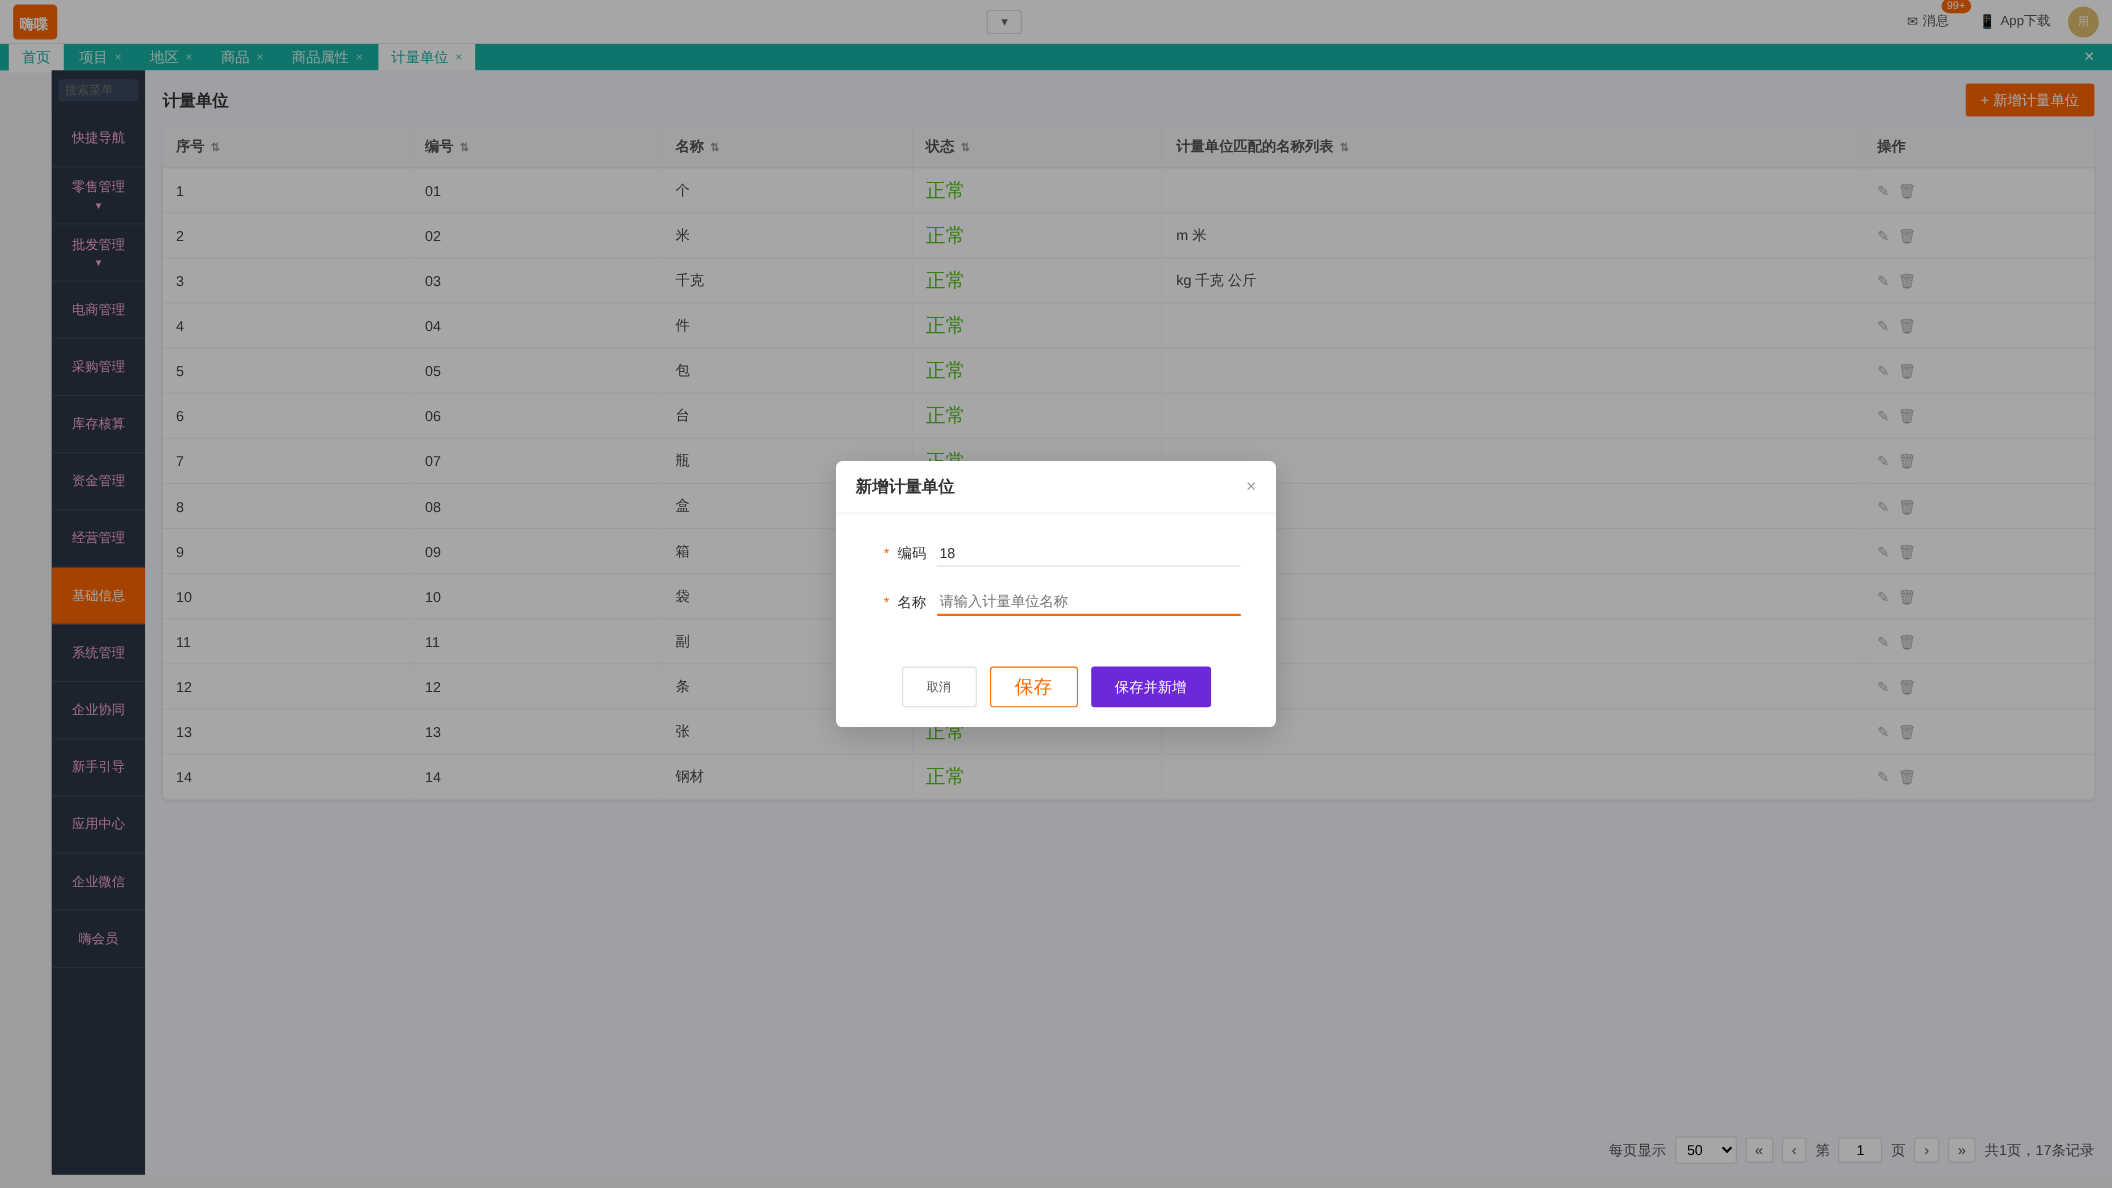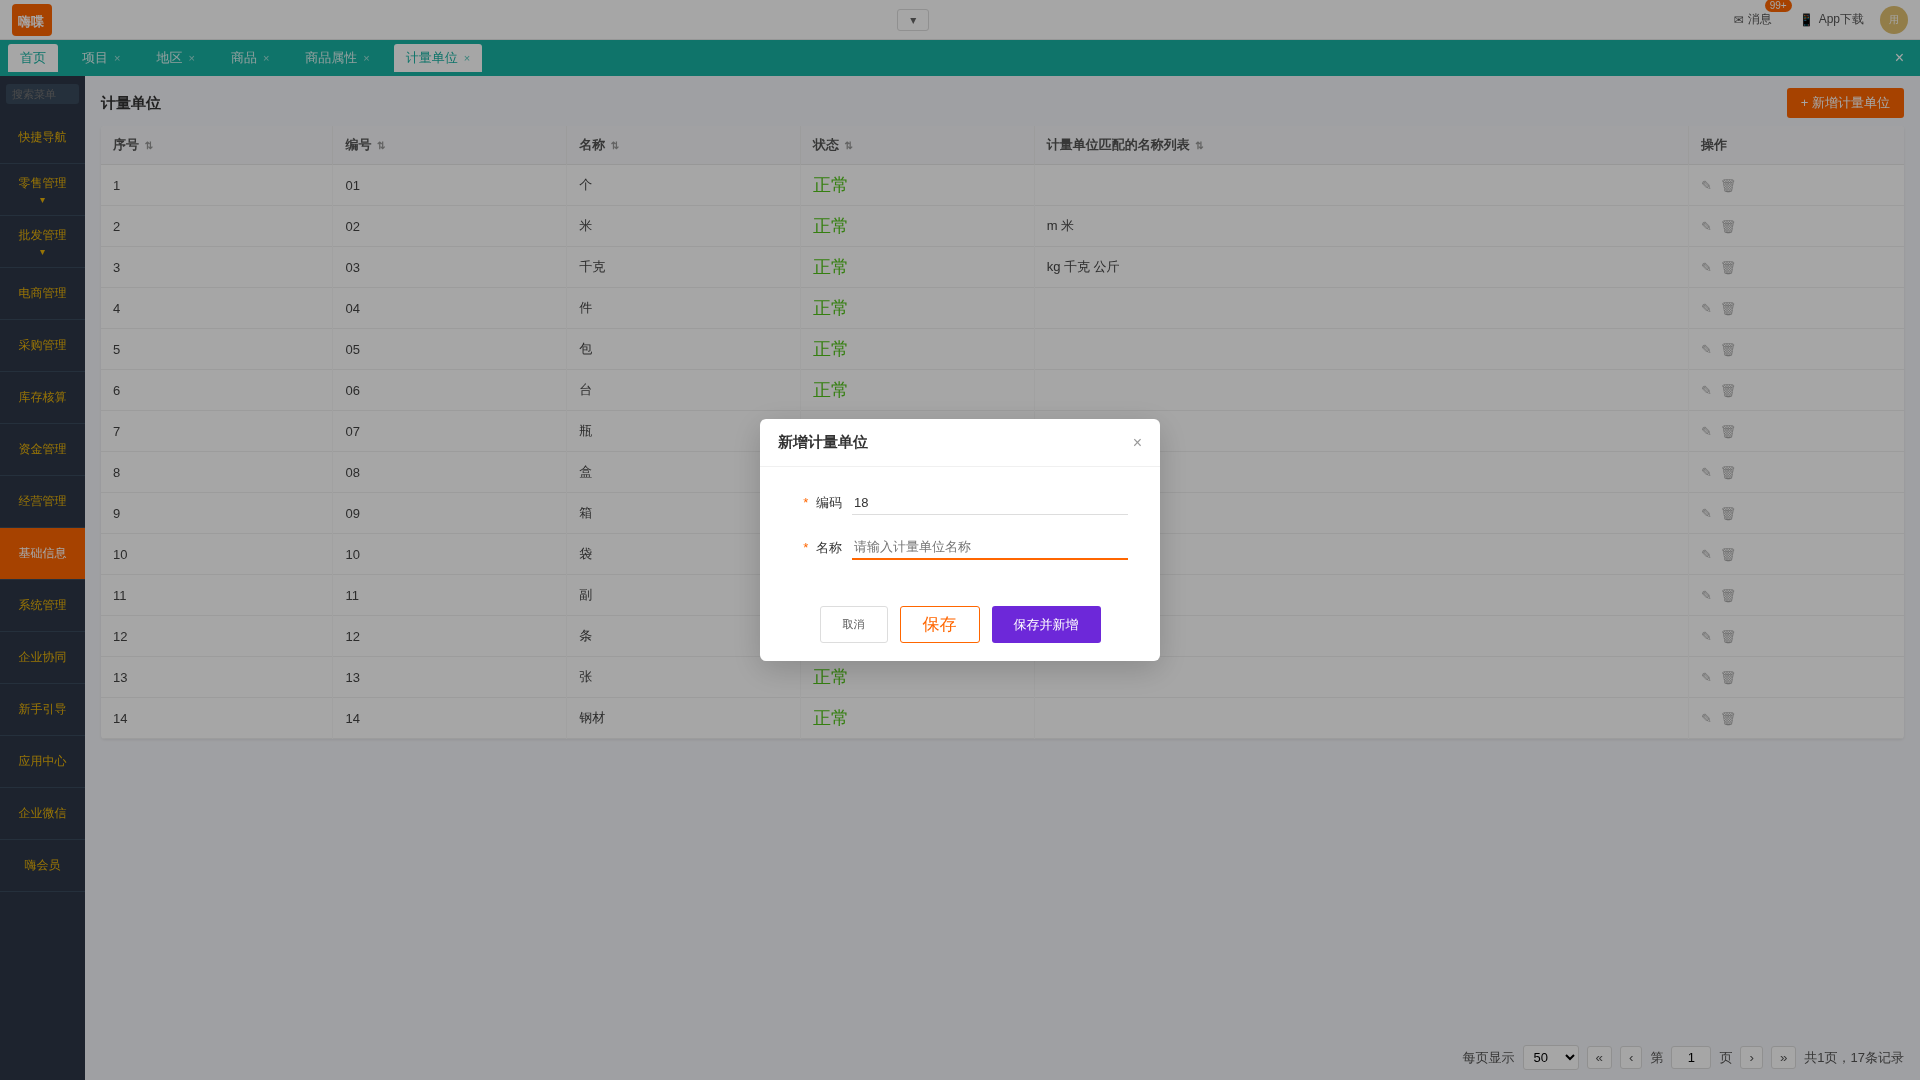--- a/index.html
+++ b/index.html
@@ -87,26 +87,26 @@
       border-radius: 50%;
       display: flex;
       align-items: center;
       justify-content: center;
       font-size: 10px;
       color: #fff;
     }
 
     
     .tabbar {
-      height: 36px;
+      height: 24px;
       background: #17b3a3;
       display: flex;
       align-items: center;
       padding: 0 8px;
-      gap: 12px;
+      gap: 2px;
     }
     .tab {
       height: 28px;
       padding: 0 12px;
       display: flex;
       align-items: center;
       gap: 6px;
       border-radius: 3px 3px 0 0;
       cursor: pointer;
       font-size: 13px;
@@ -129,37 +129,38 @@
       color: #fff;
       cursor: pointer;
       font-size: 16px;
       padding: 0 8px;
     }
 
     
     .main-layout {
       display: flex;
       height: calc(1080px - 40px - 36px);
+      padding-left: 47px;
     }
 
     
     .sidebar {
       width: 85px;
       background: #2d3748;
       display: flex;
       flex-direction: column;
       overflow-y: auto;
     }
     .sidebar-item {
       display: flex;
       flex-direction: column;
       align-items: center;
       justify-content: center;
       padding: 10px 4px;
-      color: #eab308;
+      color: #f9a8d4;
       font-size: 12px;
       cursor: pointer;
       border-bottom: 1px solid #3a4a5c;
       text-align: center;
       min-height: 52px;
       position: relative;
     }
     .sidebar-item.active { background: #f60; color: #fff; }
     .sidebar-item .arrow {
       font-size: 10px;

